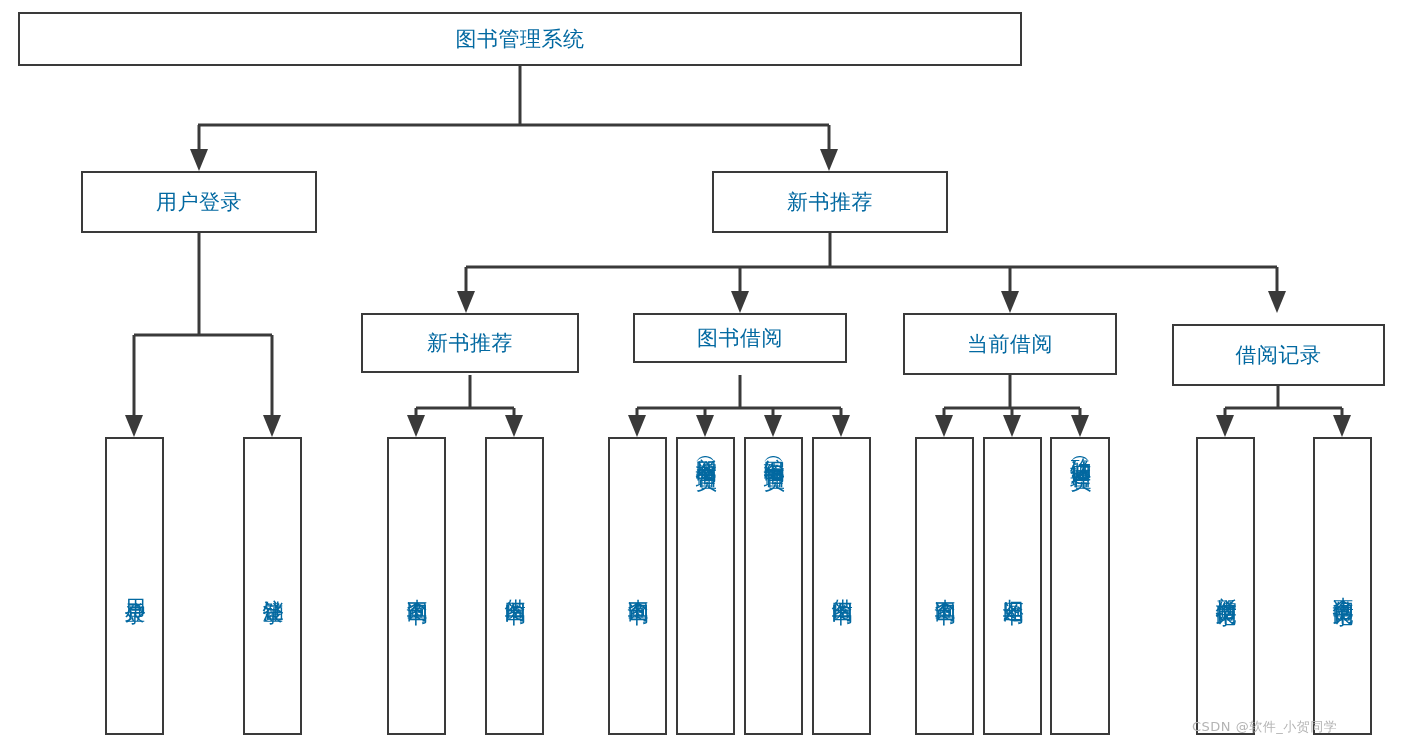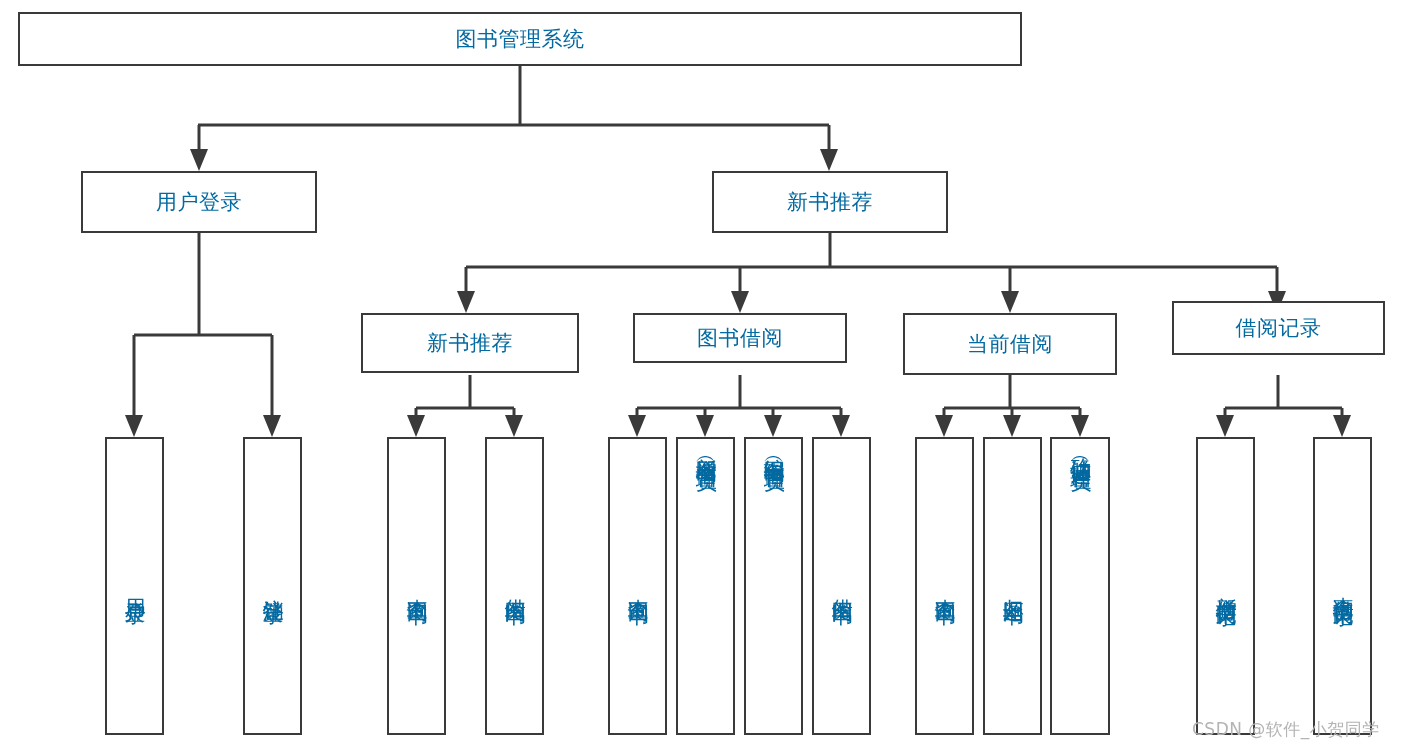--- a/index.html
+++ b/index.html
@@ -59,21 +59,21 @@
   }
   .node.vertical.tall-text {
     padding-top: 2px;
   }
   .node.vertical.mid-text {
     align-items: center;
     padding-top: 0;
   }
   .watermark {
     position: absolute;
-    font-size: 17px;
+    font-size: 13px;
     color: #b4b4b4;
     white-space: nowrap;
     letter-spacing: 0.5px;
   }
 </style>
 </head>
 <body>
 
 <div id="canvas">
 
@@ -148,21 +148,21 @@
       </div>
       <div class="node" style="left: 361px; top: 313px; width: 218px; height: 60px;">
         <span class="label">新书推荐</span>
       </div>
       <div class="node" style="left: 633px; top: 313px; width: 214px; height: 50px;">
         <span class="label">图书借阅</span>
       </div>
       <div class="node" style="left: 903px; top: 313px; width: 214px; height: 62px;">
         <span class="label">当前借阅</span>
       </div>
-      <div class="node" style="left: 1172px; top: 301px; width: 213px; height: 54px;">
+      <div class="node" style="left: 1172px; top: 324px; width: 213px; height: 62px;">
         <span class="label">借阅记录</span>
       </div>
       <div class="node vertical mid-text" style="left: 105px; top: 437px; width: 59px; height: 298px;">
         <span class="label">用户登录</span>
       </div>
       <div class="node vertical mid-text" style="left: 243px; top: 437px; width: 59px; height: 298px;">
         <span class="label">注销登录</span>
       </div>
       <div class="node vertical mid-text" style="left: 387px; top: 437px; width: 59px; height: 298px;">
         <span class="label">查询图书</span>

